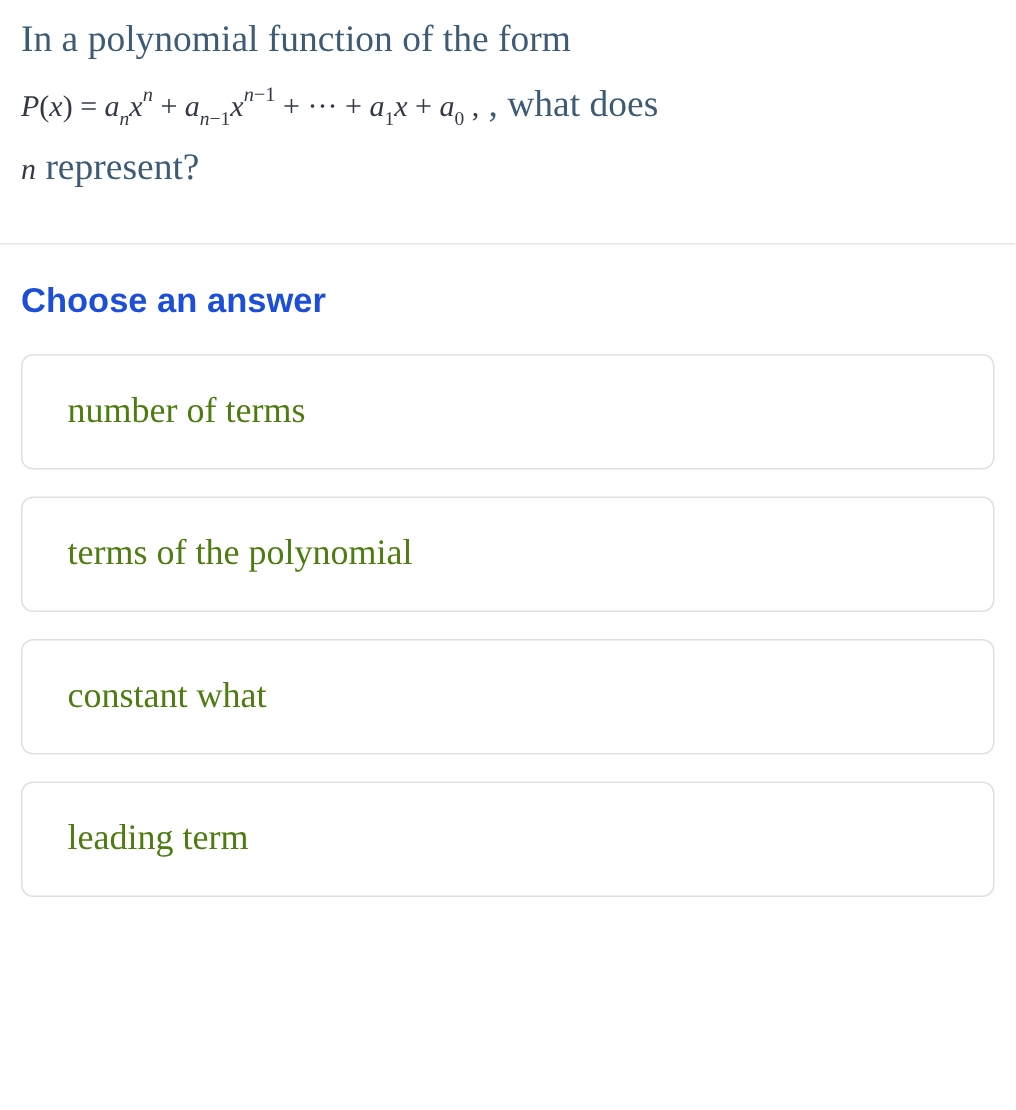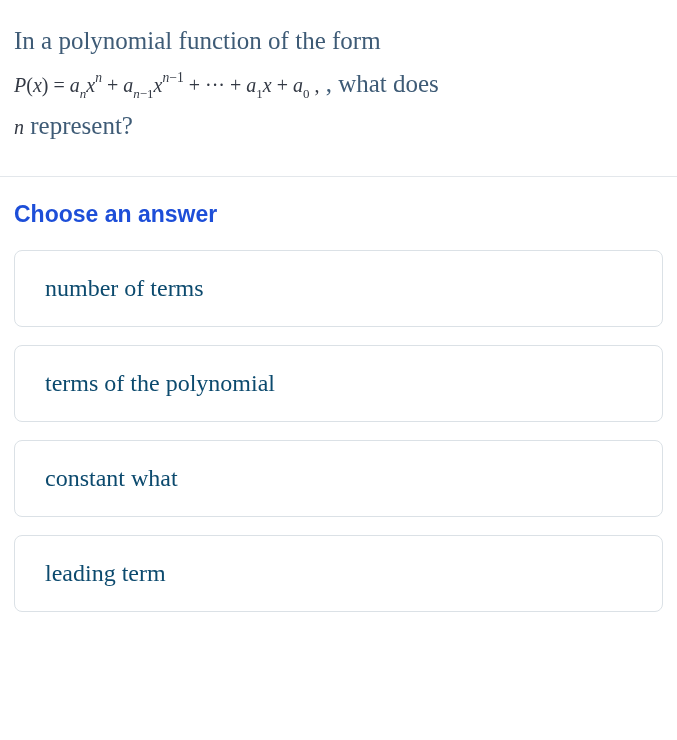--- a/index.html
+++ b/index.html
@@ -3,21 +3,21 @@
 <meta charset="utf-8">
 <style>
   * { box-sizing: border-box; margin: 0; padding: 0; }
   body {
     font-family: Georgia, 'Times New Roman', serif;
     background: #ffffff;
     width: 677px;
     color: #3e5b76;
   }
   .question-block {
-    padding: 20px 14px 28px 14px;
+    padding: 6px 14px 28px 14px;
     border-bottom: 1px solid #e3e7eb;
   }
   .question-text {
     font-size: 25px;
     line-height: 1.7;
     color: #3e5b76;
   }
   .math {
     font-family: 'Times New Roman', Georgia, serif;
     font-style: italic;
@@ -37,21 +37,21 @@
     font-size: 23px;
     color: #1d4ed8;
     margin-bottom: 22px;
   }
   .option {
     border: 1px solid #dbe1e6;
     border-radius: 8px;
     padding: 24px 30px;
     margin-bottom: 18px;
     font-size: 24px;
-    color: #0c4a6e;
+    color: #4d7c0f;
     cursor: pointer;
     background: #fff;
   }
 </style>
 </head>
 <body>
 
 <div class="question-block">
   <div class="question-text">
     <span>In a polynomial function of the form</span>

